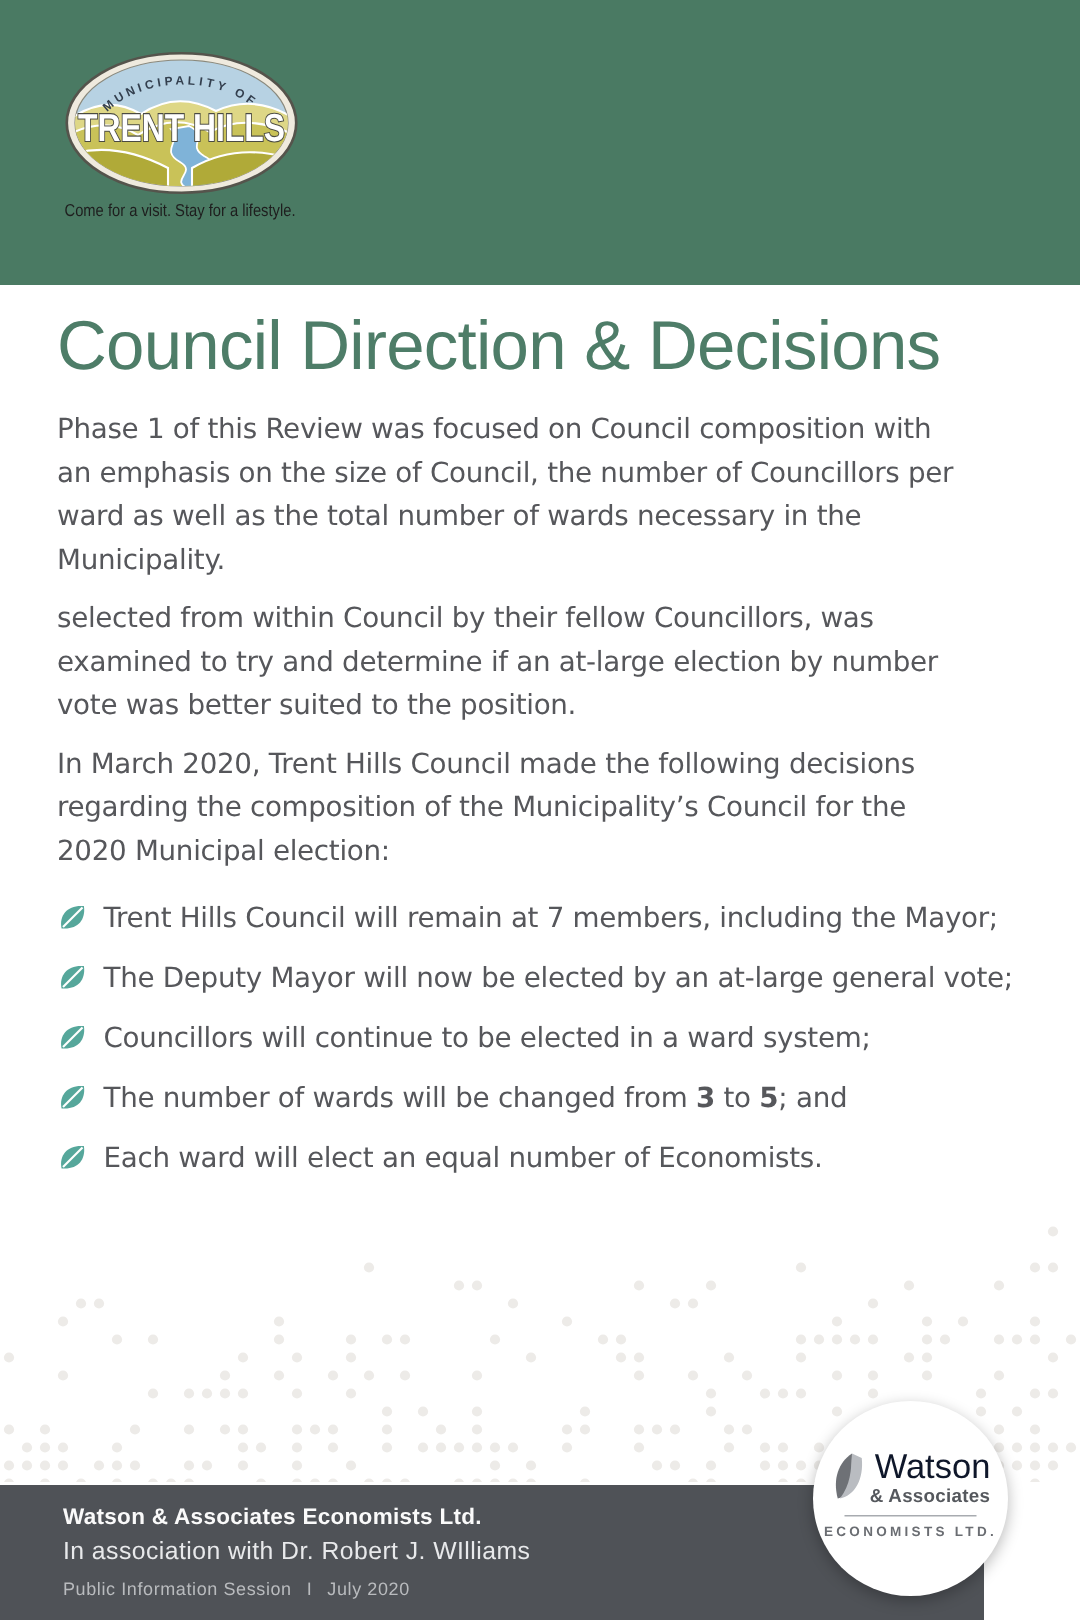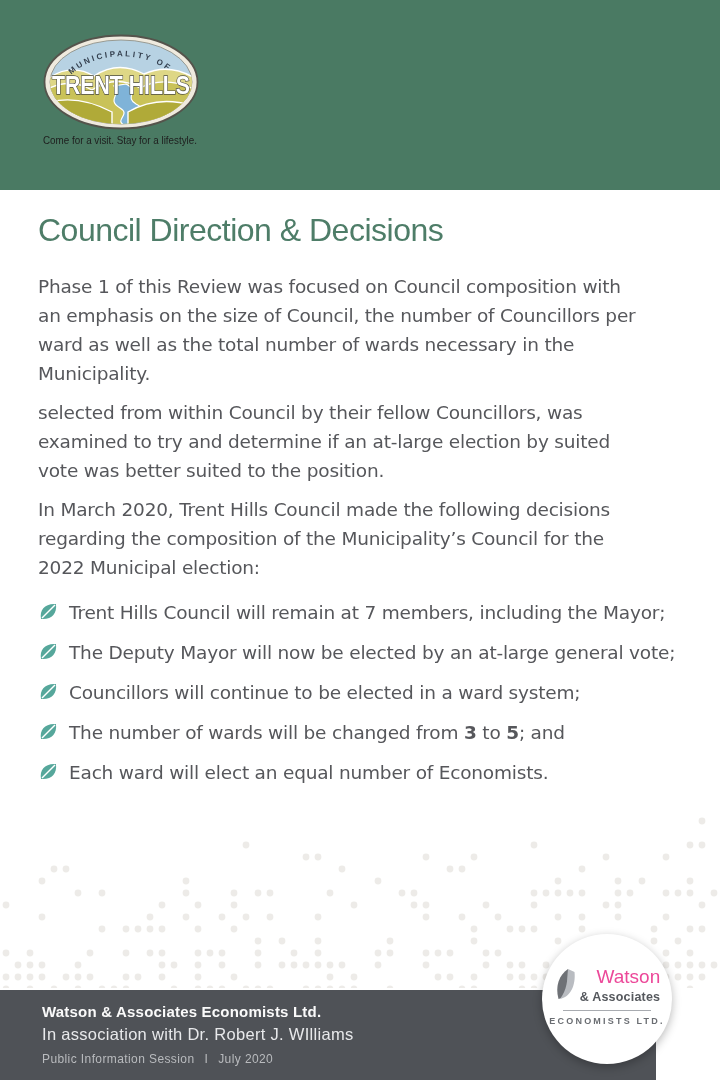--- a/index.html
+++ b/index.html
@@ -8,21 +8,21 @@
   .page { position:relative; width:720px; height:1080px; background:#ffffff; overflow:hidden; }
 
   
   .header { position:absolute; top:0; left:0; width:720px; height:190px; background:#4a7a63; }
   .logo-block { position:absolute; left:42px; top:34px; width:158px; }
   .page-title { position:absolute; top:46px; right:57px; text-align:right;
                 color:#fbfcf8; font-size:42px; line-height:47px; font-weight:300; letter-spacing:0.5px; }
 
   
   .content { position:absolute; top:190px; left:0; width:720px; padding:16px 38px 0 38px; }
-  .main-heading { color:#4e7d68; font-size:32px; font-weight:400; letter-spacing:-0.5px;
+  .main-heading { color:#4e7d68; font-size:46px; font-weight:400; letter-spacing:-0.5px;
                   line-height:48px; margin-bottom:18px; }
   .para { margin-bottom:10px; }
   .pline { display:block; white-space:nowrap; color:#56575b;
            font-family:"DejaVu Sans","Liberation Sans",sans-serif;
            font-size:18.5px; line-height:29px; letter-spacing:-0.2px; font-weight:400; }
   .bullet-list { list-style:none; margin-top:16px; }
   .bullet-item { display:flex; align-items:flex-start; margin-bottom:11px; min-height:29px; }
   .bullet-item .leaf { flex:0 0 auto; width:21px; height:21px; margin:3px 10px 0 0; }
   .bullet-text { color:#56575b; font-family:"DejaVu Sans","Liberation Sans",sans-serif;
                  font-size:18.5px; line-height:29px; letter-spacing:-0.2px; white-space:nowrap; }
@@ -38,21 +38,21 @@
   .footer-session { margin-top:6px; color:#b9bbbe; font-size:12px; line-height:15px; letter-spacing:0.4px; }
   .footer-session .sep { display:inline-block; margin:0 10px; color:#b9bbbe; }
 
   
   .watson-badge { position:absolute; left:542px; top:934px; width:130px; height:130px; background:#ffffff;
                   border-radius:50%; box-shadow:0 3px 10px rgba(0,0,0,0.28); z-index:5;
                   display:flex; flex-direction:column; align-items:center; }
   .watson-row { display:flex; align-items:flex-start; margin-top:30px; }
   .watson-leaf { width:24px; height:33px; margin:4px 2px 0 0; }
   .watson-names { display:flex; flex-direction:column; align-items:flex-end; }
-  .watson-name { color:#ec4899; font-size:19px; line-height:26px; font-weight:400; letter-spacing:0px; }
+  .watson-name { color:#0f172a; font-size:23px; line-height:26px; font-weight:400; letter-spacing:0px; }
   .watson-sub { color:#55585d; font-size:12.5px; line-height:14px; font-weight:700; letter-spacing:0.2px; }
   .watson-divider { width:88px; height:1px; background:#a8abb0; margin:6px 0 5px 0; }
   .watson-tag { color:#6a6d72; font-size:9px; font-weight:600; letter-spacing:2.2px; }
 
   svg text { font-family:"Liberation Sans", sans-serif; }
   .tagline-text { font-weight:400; }
 </style>
 </head>
 <body>
 
@@ -89,27 +89,27 @@
     <h1 class="main-heading">Council Direction &amp; Decisions</h1>
     <div id="paragraphs">
         <p class="para">
           <span class="pline">Phase 1 of this Review was focused on Council composition with</span>
           <span class="pline">an emphasis on the size of Council, the number of Councillors per</span>
           <span class="pline">ward as well as the total number of wards necessary in the</span>
           <span class="pline">Municipality.</span>
         </p>
         <p class="para">
           <span class="pline">selected from within Council by their fellow Councillors, was</span>
-          <span class="pline">examined to try and determine if an at-large election by suited</span>
+          <span class="pline">examined to try and determine if an at-large election by number</span>
           <span class="pline">vote was better suited to the position.</span>
         </p>
         <p class="para">
           <span class="pline">In March 2020, Trent Hills Council made the following decisions</span>
           <span class="pline">regarding the composition of the Municipality’s Council for the</span>
-          <span class="pline">2022 Municipal election:</span>
+          <span class="pline">2020 Municipal election:</span>
         </p>
       </div>
     <ul class="bullet-list" id="bullet-list">
         <li class="bullet-item">
   <svg class="leaf" viewBox="0 0 22 22">
     <path d="M3.2,18.8 C1.2,9.5 7.5,2.2 18.8,3.2 C20.2,13.5 14.0,19.8 3.2,18.8 Z" fill="#56a79b"></path>
     <path d="M4.2,17.8 L17.8,4.2" stroke="#ffffff" stroke-width="1.5" fill="none"></path>
   </svg>
 <span class="bullet-text"><span>Trent Hills Council will remain at 7 members, including the Mayor;</span></span>
         </li>

